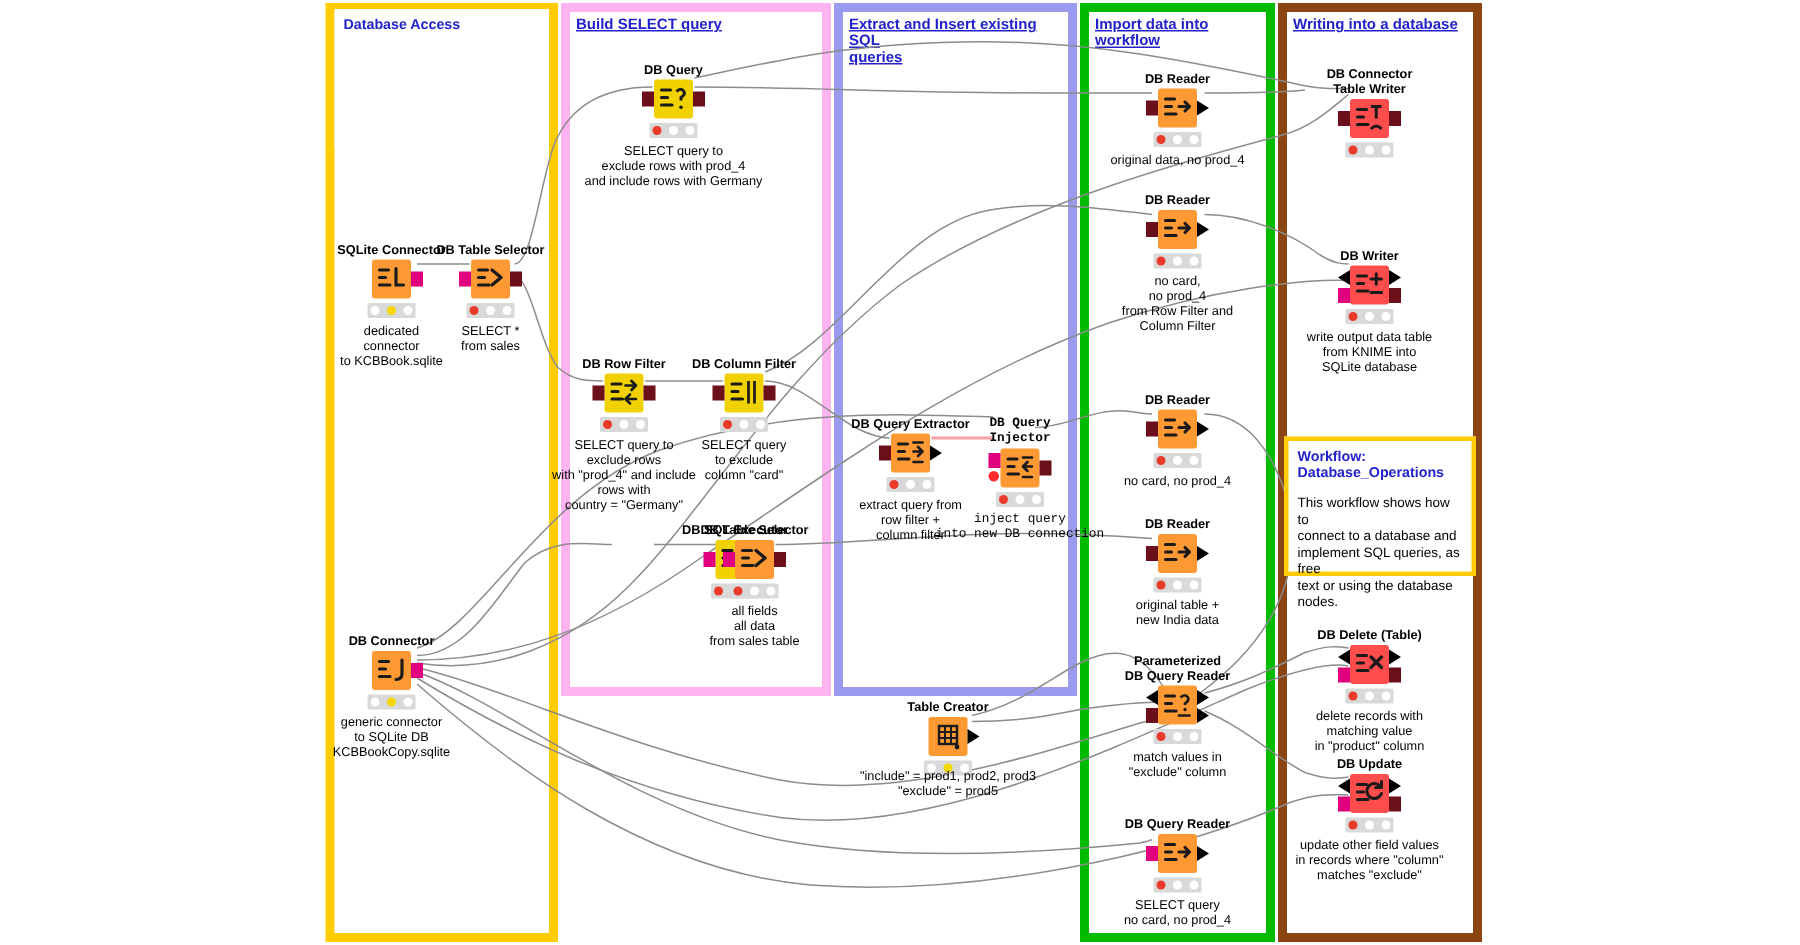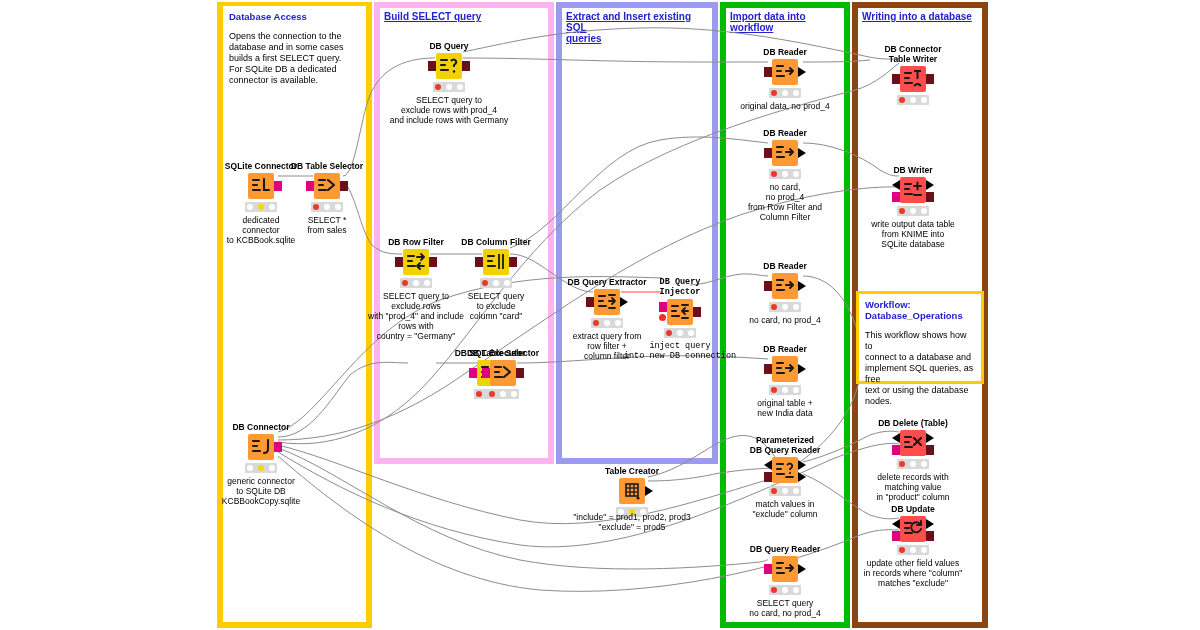--- a/index.html
+++ b/index.html
@@ -330,20 +330,23 @@
             </svg>
           </div>
           <div class="port in sq p-mag"></div>
           <div class="port out sq p-db"></div>
         </div>
         <div class="status">
           <i class="red"></i>
           <i></i>
           <i></i>
         </div>
+        <div class="node-desc">all fields
+all data
+from sales table</div>
       </div>
       <div class="node wide" style="left: 607px; top: 277px;">
         <div class="node-title">DB Query Extractor</div>
         <div class="node-body">
           <div class="node-icon" style="background: rgb(255, 153, 51);">
             <svg class="glyph" viewBox="0 0 26 26" xmlns="http://www.w3.org/2000/svg">
               <line x1="5" y1="7" x2="11" y2="7" stroke="#1a1a1a" stroke-width="2.1" stroke-linecap="round"></line>
               <line x1="5" y1="12" x2="9" y2="12" stroke="#1a1a1a" stroke-width="2.1" stroke-linecap="round"></line>
               <line x1="5" y1="17" x2="12" y2="17" stroke="#1a1a1a" stroke-width="2.1" stroke-linecap="round"></line>
               <path d="M15 12 h6 M18 9 l3 3 l-3 3" stroke="#1a1a1a" stroke-width="1.8" fill="none" stroke-linecap="round" stroke-linejoin="round"></path>
@@ -668,25 +671,20 @@
         </div>
         <div class="node-desc">update other field values
 in records where "column"
 matches "exclude"</div>
       </div>
     </div>
 
   <div id="notes-layer">
       <div class="note" style="left: 223px; top: 6px; width: 143px; height: 92px; padding: 5px 6px; border: none;">
         <div class="note-title">Database Access</div>
-        <div class="note-body">Opens the connection to the
-database and in some cases
-builds a first SELECT query.
-For SQLite DB a dedicated
-connector is available.</div>
       </div>
       <div class="note" style="left: 856px; top: 291px; width: 128px; height: 93px; padding: 5px 6px; border: 3px solid rgb(255, 204, 0);">
         <div class="note-title">Workflow:
 Database_Operations</div>
         <div class="note-body">This workflow shows how to
 connect to a database and
 implement SQL queries, as free
 text or using the database
 nodes.</div>
       </div>

